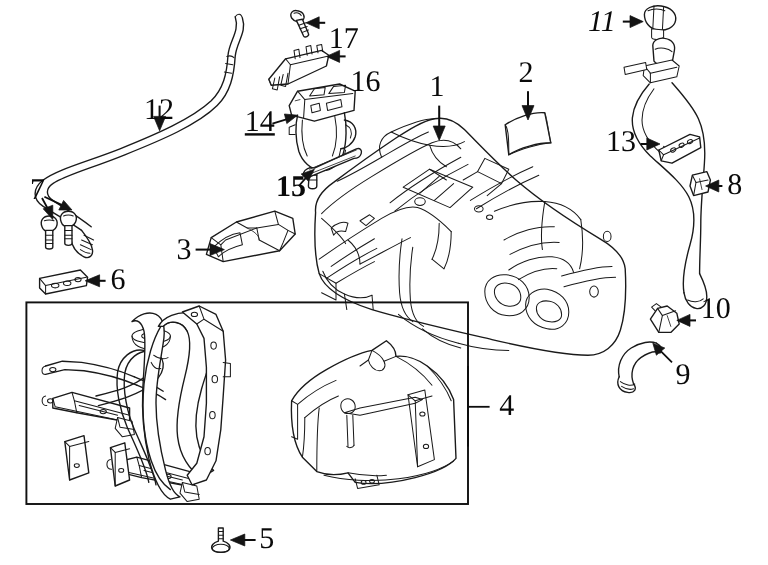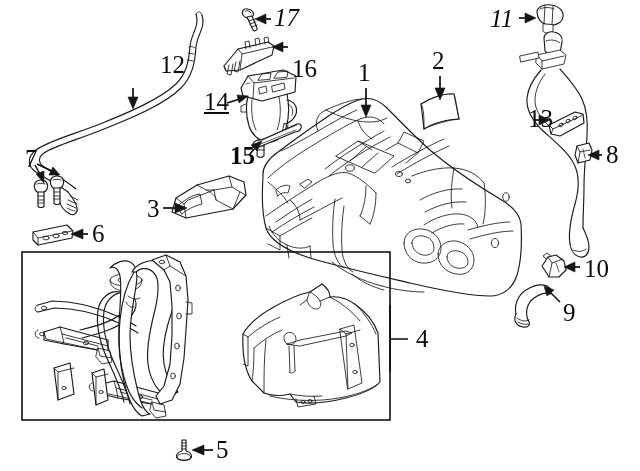--- a/index.html
+++ b/index.html
@@ -587,22 +587,22 @@
 
   <div class="callout" style="left:358px;top:60px;">1</div>
   <div class="callout" style="left:432px;top:48px;">2</div>
   <div class="callout" style="left:147px;top:196px;">3</div>
   <div class="callout" style="left:416px;top:326px;">4</div>
   <div class="callout" style="left:216px;top:437px;">5</div>
   <div class="callout" style="left:92px;top:221px;">6</div>
   <div class="callout" style="left:25px;top:146px;">7</div>
   <div class="callout" style="left:606px;top:142px;">8</div>
   <div class="callout" style="left:563px;top:300px;">9</div>
-  <div class="callout" style="left:584px;top:256px;">10</div>
+  <div class="callout" style="left:584px;top:245px;">10</div>
   <div class="callout" style="left:490px;top:6px;font-style:italic;">11</div>
-  <div class="callout" style="left:120px;top:52px;margin-left:40px;">12</div>
-  <div class="callout" style="left:505px;top:106px;margin-left:23px;">13</div>
+  <div class="callout" style="left:120px;top:79px;">12</div>
+  <div class="callout" style="left:505px;top:106px;">13</div>
   <div class="callout" style="left:204px;top:89px;text-decoration:underline;">14</div>
   <div class="callout" style="left:230px;top:143px;font-weight:bold;">15</div>
   <div class="callout" style="left:292px;top:20px;margin-top:36px;">16</div>
-  <div class="callout" style="left:274px;top:5px;font-style:italic;">17</div>
+  <div class="callout" style="left:274px;top:20px;">17</div>
 
 </div>
 
 </body></html>

